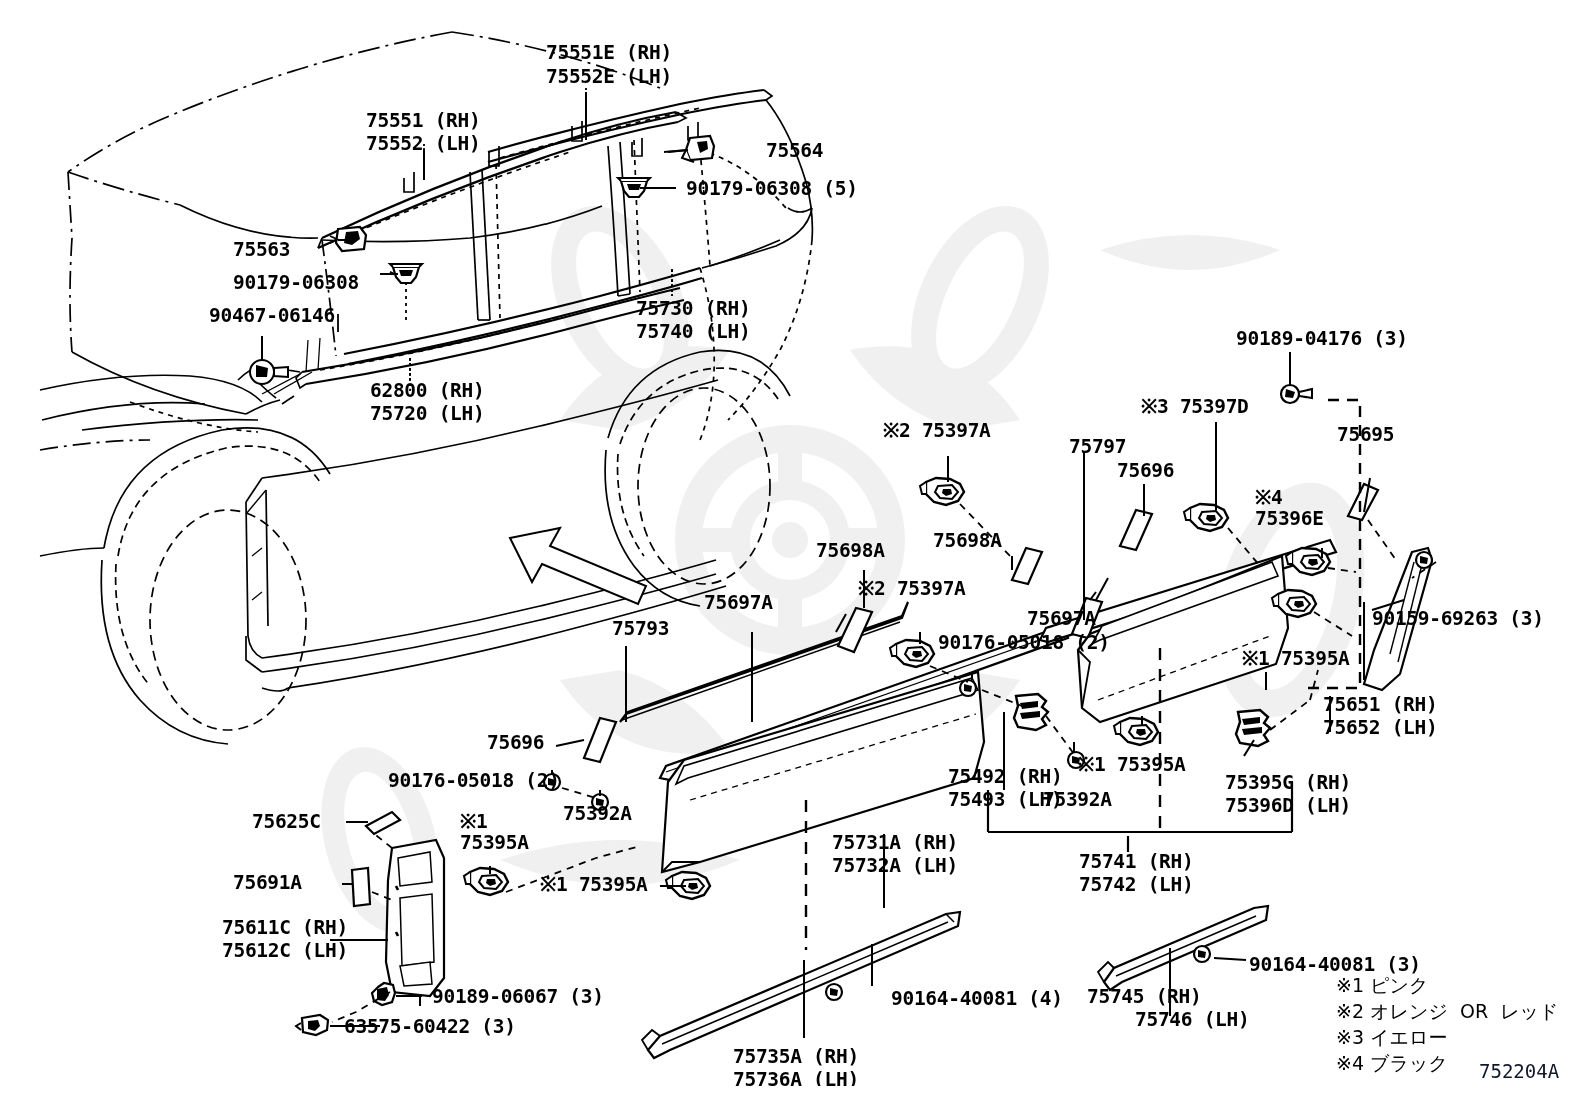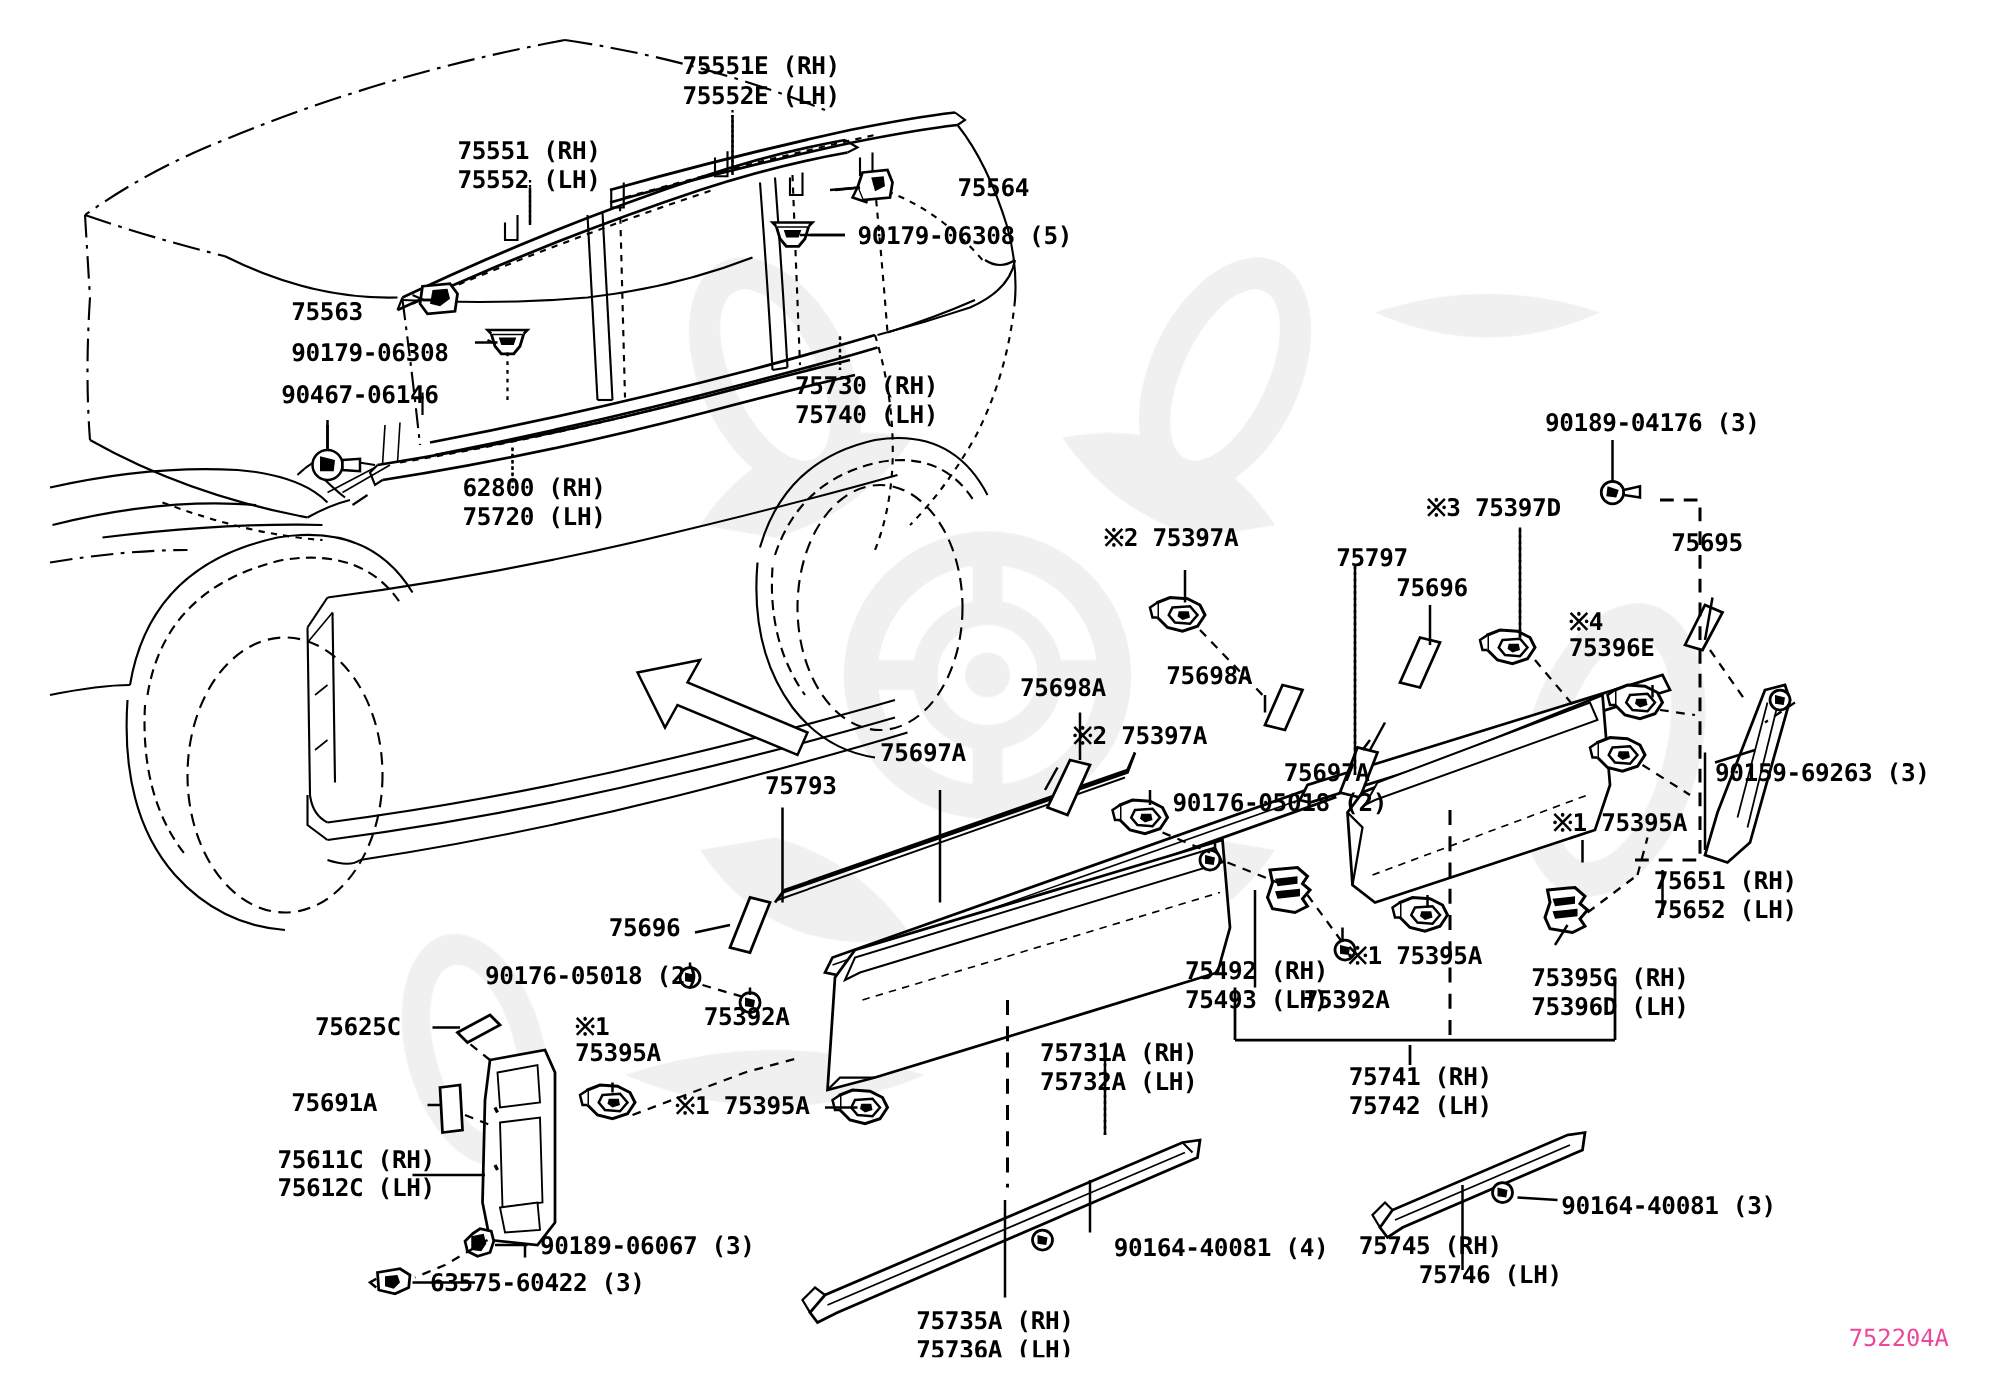--- a/index.html
+++ b/index.html
@@ -25,21 +25,21 @@
     position:absolute;
     font-family:"DejaVu Sans","Liberation Sans",sans-serif;
     font-size:19px;
     line-height:26px;
     color:#000;
     white-space:pre;
   }
   .code{
     position:absolute;
     font-family:"DejaVu Sans Mono","Liberation Mono",monospace;
-    font-size:19px;color:#ec4899;white-space:pre;
+    font-size:19px;color:#0f172a;white-space:pre;
   }
 </style>
 </head>
 <body>
 
 <div id="stage">
 
   <svg id="artwork" viewBox="0 0 1592 1099">
     <defs>
       <g id="clipA">
@@ -471,21 +471,21 @@
   </svg>
 
   <div class="lbl" style="left:546px;top:42px;">75551E (RH)</div>
   <div class="lbl" style="left:546px;top:66px;">75552E (LH)</div>
   <div class="lbl" style="left:366px;top:110px;">75551 (RH)</div>
   <div class="lbl" style="left:366px;top:133px;">75552 (LH)</div>
   <div class="lbl" style="left:766px;top:140px;">75564</div>
   <div class="lbl" style="left:686px;top:178px;">90179-06308 (5)</div>
   <div class="lbl" style="left:233px;top:239px;">75563</div>
   <div class="lbl" style="left:233px;top:272px;">90179-06308</div>
-  <div class="lbl" style="left:225px;top:305px;">90467-06146</div>
+  <div class="lbl" style="left:209px;top:305px;">90467-06146</div>
   <div class="lbl" style="left:636px;top:298px;">75730 (RH)</div>
   <div class="lbl" style="left:636px;top:321px;">75740 (LH)</div>
   <div class="lbl" style="left:370px;top:380px;">62800 (RH)</div>
   <div class="lbl" style="left:370px;top:403px;">75720 (LH)</div>
 
   <div class="lbl" style="left:883px;top:420px;">※2 75397A</div>
   <div class="lbl" style="left:1141px;top:396px;">※3 75397D</div>
   <div class="lbl" style="left:1069px;top:436px;">75797</div>
   <div class="lbl" style="left:1117px;top:460px;">75696</div>
   <div class="lbl" style="left:1236px;top:328px;">90189-04176 (3)</div>
@@ -532,16 +532,22 @@
   <div class="lbl" style="left:432px;top:986px;">90189-06067 (3)</div>
   <div class="lbl" style="left:344px;top:1016px;">63575-60422 (3)</div>
 
   <div class="lbl" style="left:733px;top:1046px;">75735A (RH)</div>
   <div class="lbl" style="left:733px;top:1069px;">75736A (LH)</div>
   <div class="lbl" style="left:891px;top:988px;">90164-40081 (4)</div>
   <div class="lbl" style="left:1087px;top:986px;">75745 (RH)</div>
   <div class="lbl" style="left:1087px;top:1009px;margin-left:48px;">75746 (LH)</div>
   <div class="lbl" style="left:1249px;top:954px;">90164-40081 (3)</div>
 
+  <div style="position:absolute;left:1336px;top:972px;">
+    <div class="jp" style="position:relative;left:0;top:0;"><span>※1</span> <span>ピンク</span></div>
+    <div class="jp" style="position:relative;left:0;top:0;"><span>※2</span> <span>オレンジ  OR  レッド</span></div>
+    <div class="jp" style="position:relative;left:0;top:0;"><span>※3</span> <span>イエロー</span></div>
+    <div class="jp" style="position:relative;left:0;top:0;"><span>※4</span> <span>ブラック</span></div>
+  </div>
 
   <div class="code" style="left:1479px;top:1060px;">752204A</div>
 
 </div>
 
 </body></html>

